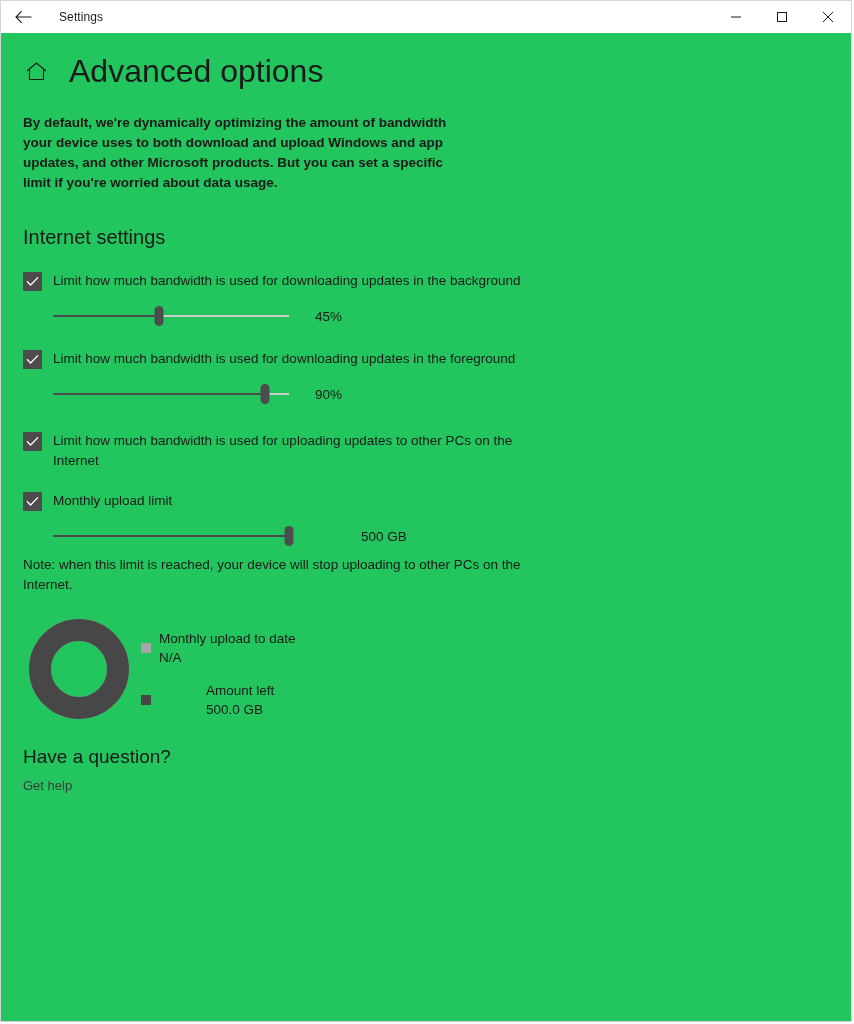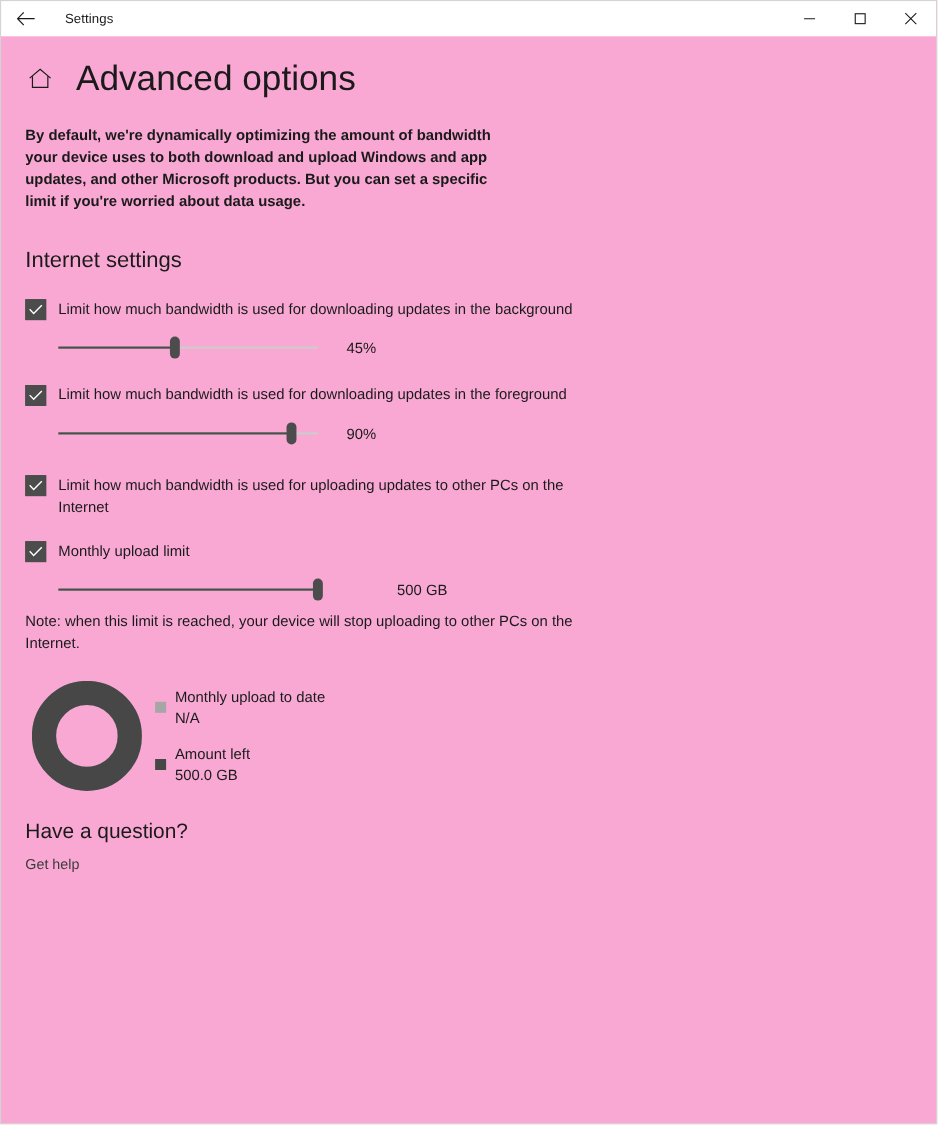--- a/index.html
+++ b/index.html
@@ -14,21 +14,21 @@
     color: #1a1a1a;
     overflow: hidden;
   }
 
   .window {
     position: relative;
     width: 852px;
     height: 1022px;
     margin: 0;
     border: 1px solid #d4d4d4;
-    background: #f9a8d4;
+    background: #22c55e;
     box-sizing: border-box;
     overflow: hidden;
   }
 
   
   .titlebar {
     position: relative;
     height: 32px;
     display: flex;
     align-items: center;
@@ -184,37 +184,37 @@
     font-size: 13.5px;
     line-height: 20px;
     color: #1a1a1a;
     max-width: 510px;
     margin-top: 6px;
   }
 
   
   .chart-area {
     display: flex;
-    align-items: center;
+    align-items: flex-end;
     margin-top: 24px;
   }
   .donut {
     width: 100px;
     height: 100px;
     min-width: 100px;
     margin-left: 6px;
   }
   .legend {
     margin-left: 12px;
   }
   .legend-item {
     display: flex;
     align-items: flex-start;
   }
-  .legend-item + .legend-item { margin-top: 14px; }
+  .legend-item + .legend-item { margin-top: 14px; gap: 47px; }
   .swatch {
     width: 10px;
     height: 10px;
     min-width: 10px;
     margin-top: 14px;
     margin-right: 8px;
   }
   .legend-text { line-height: 19px; }
   .legend-name {
     font-size: 13.5px;

